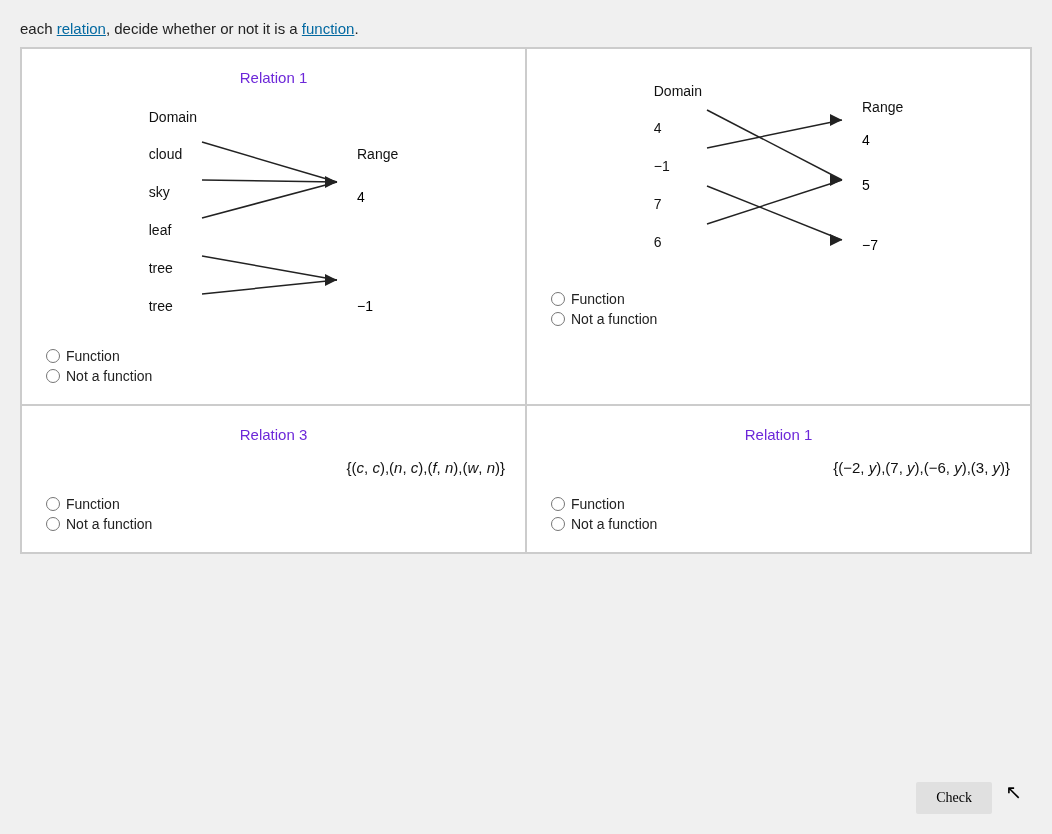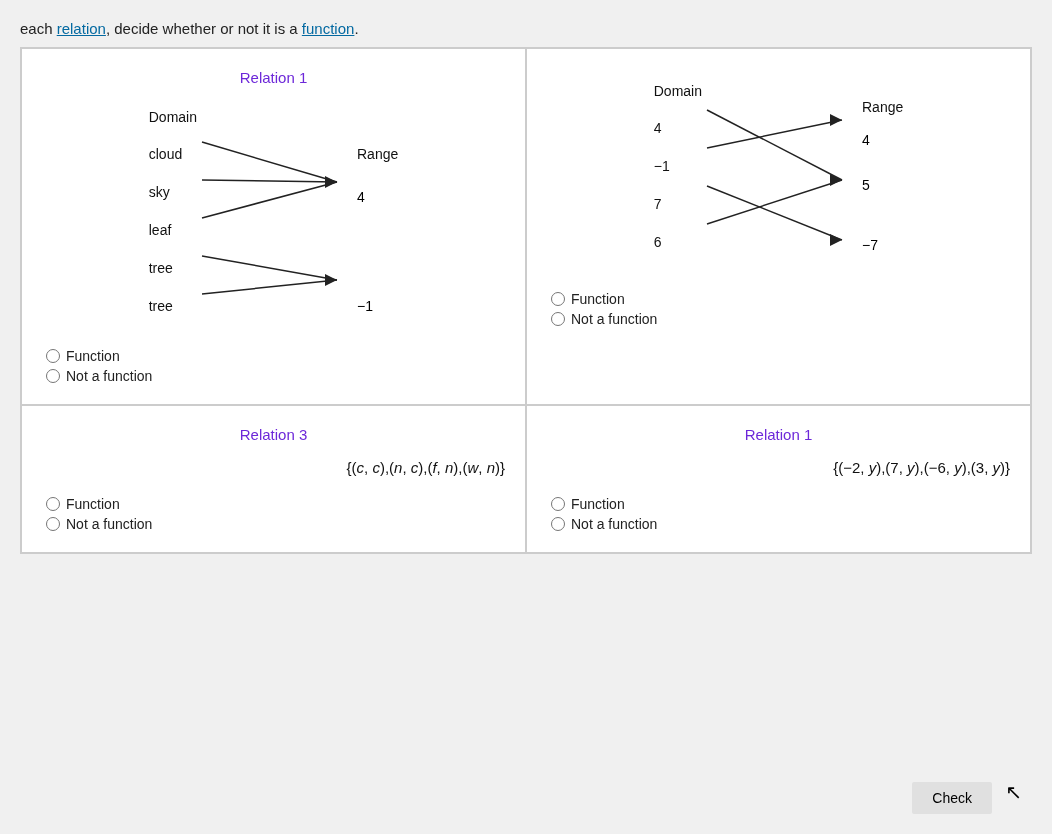--- a/index.html
+++ b/index.html
@@ -86,20 +86,21 @@
     .check-button {
       position: fixed;
       bottom: 20px;
       right: 60px;
       background: #e0e0e0;
       border: none;
       padding: 8px 20px;
       font-size: 14px;
       cursor: pointer;
       border-radius: 2px;
+      font-family: Liberation Serif, serif;
     }
   </style>
 </head>
 <body>
 
 <div class="header-text">
   each <a>relation</a>, decide whether or not it is a <a>function</a>.
 </div>
 
 <div class="main-container">

